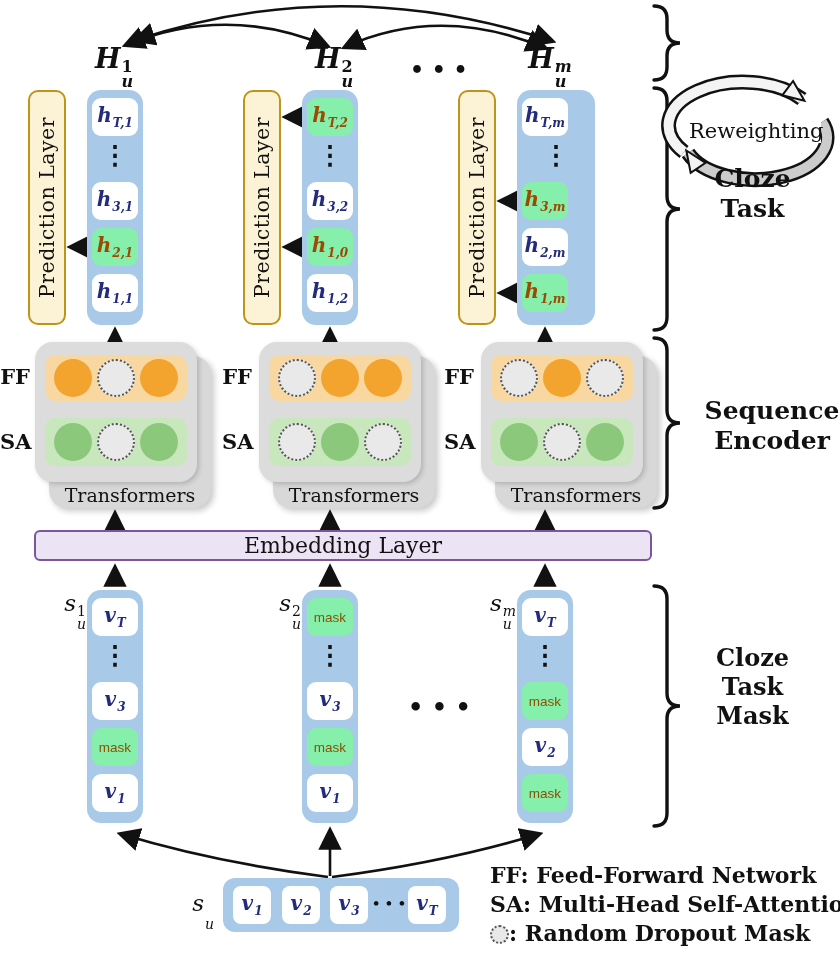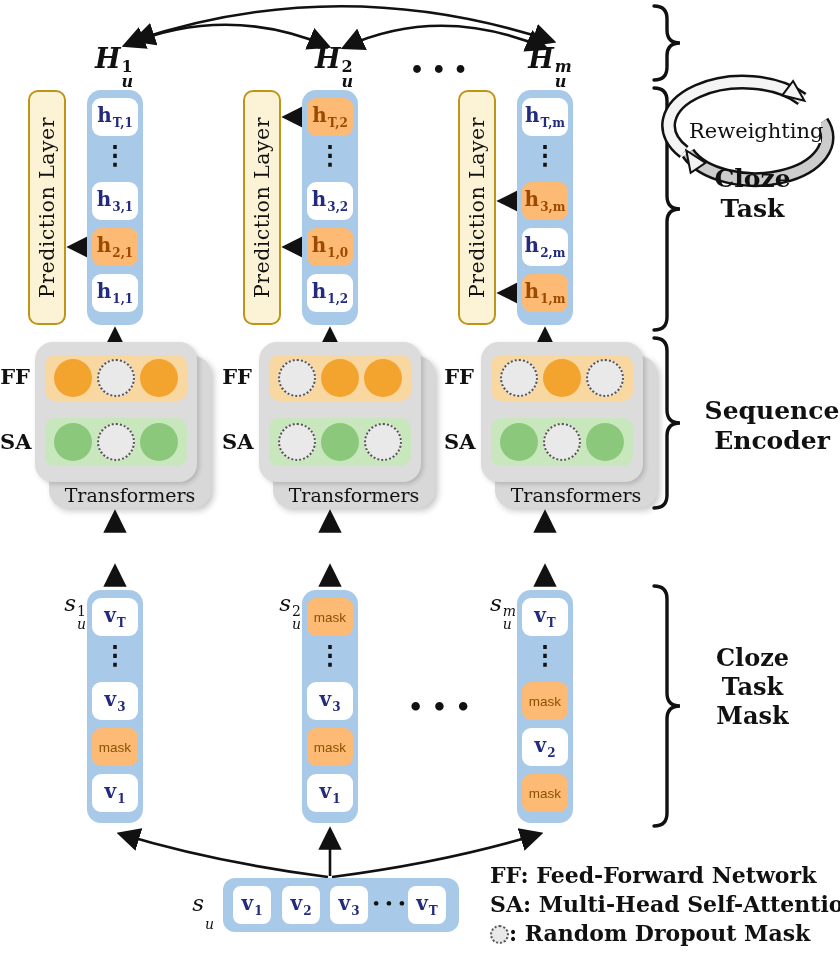--- a/index.html
+++ b/index.html
@@ -4,22 +4,22 @@
 <style>
   html,body{margin:0;padding:0;background:#fff;}
   #stage{position:relative;width:840px;height:953px;background:#fff;overflow:hidden;
          font-family:"DejaVu Serif","Liberation Serif",serif;}
   svg.overlay{position:absolute;left:0;top:0;pointer-events:none;}
 
   
   .col{position:absolute;width:56px;background:#A8C9E8;border-radius:14px;}
   .cell{position:absolute;left:5px;width:46px;height:38px;border-radius:9px;background:#fff;
         display:flex;align-items:center;justify-content:center;}
-  .cell.hl{background:#fdba74;}
-  .mi{font-family:"DejaVu Serif",serif;font-weight:700;color:#232B7E;
+  .cell.hl{background:#86efac;}
+  .mi{font-family:"DejaVu Serif",serif;font-style:italic;font-weight:700;color:#232B7E;
       font-size:20px;line-height:1;white-space:nowrap;}
   .mi sub{font-size:12px;margin-left:1px;font-weight:700;}
   .cell.hl .mi{color:#9C4A00;}
   .masktxt{font-family:"Liberation Sans",sans-serif;font-size:13.5px;color:#8A5200;}
   .vdots{position:absolute;left:0;width:100%;text-align:center;
          font:700 26px "DejaVu Serif",serif;color:#111;line-height:1;}
   .hdots{position:absolute;font:700 22px "DejaVu Serif",serif;color:#111;white-space:nowrap;text-align:center;}
 
   
   .pred{position:absolute;width:38px;background:#FCF3D6;border:2.5px solid #BE9518;border-radius:10px;
@@ -191,21 +191,21 @@
     <div class="cell" style="top:92px">
         <span class="mi"><span>h</span><sub>3,2</sub></span>
       </div>
     <div class="cell hl" style="top:138px">
         <span class="mi"><span>h</span><sub>1,0</sub></span>
       </div>
     <div class="cell" style="top:184px">
         <span class="mi"><span>h</span><sub>1,2</sub></span>
       </div>
   </div>
-  <div class="col" style="left:517px;top:90px;height:235px;">
+  <div class="col" style="left:517px;top:90px;height:235px;padding-left:22px;">
     <div class="cell" style="top:8px">
         <span class="mi"><span>h</span><sub>T,m</sub></span>
       </div>
     <div class="vdots" style="top:52px">⋮</div>
     <div class="cell hl" style="top:92px">
         <span class="mi"><span>h</span><sub>3,m</sub></span>
       </div>
     <div class="cell" style="top:138px">
         <span class="mi"><span>h</span><sub>2,m</sub></span>
       </div>
@@ -265,20 +265,21 @@
           <span class="c d p3"></span>
         </div>
       <div class="band sa">
           <span class="c g p1"></span>
           <span class="c d p2"></span>
           <span class="c g p3"></span>
         </div>
     </div>
   </div>
 
+  <div class="embed">Embedding Layer</div>
 
   <div class="slbl" style="left:50px;top:592px;"><span>s</span><span class="supsub">
         <span class="up">1</span>
         <span class="dn">u</span>
       </span></div>
   <div class="col" style="left:87px;top:590px;height:233px;">
     <div class="cell" style="top:8px">
         <span class="mi"><span>v</span><sub>T</sub></span>
       </div>
     <div class="vdots" style="top:52px">⋮</div>

